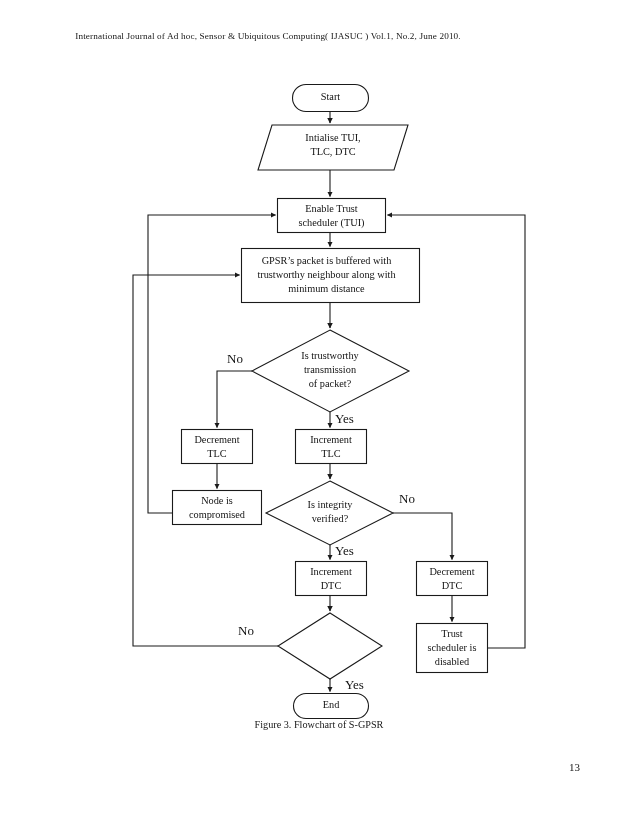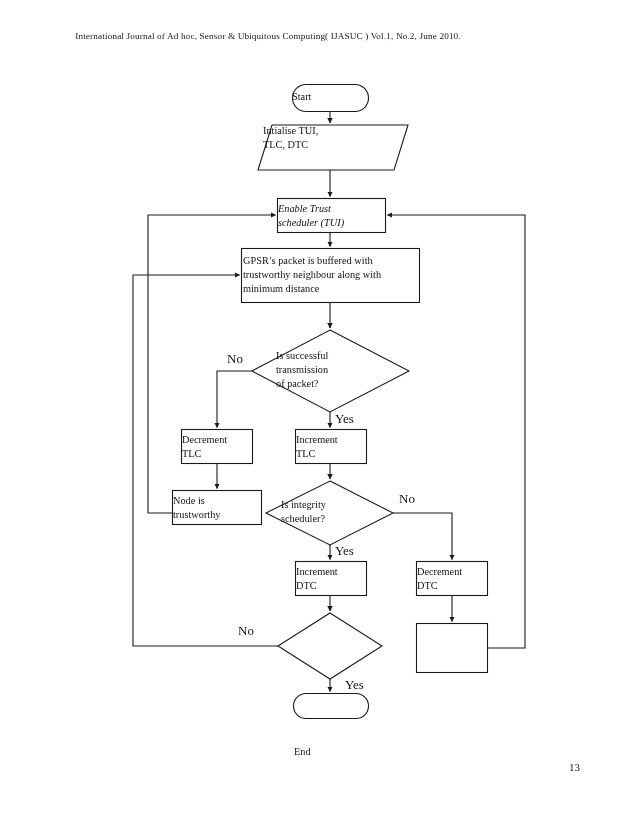--- a/index.html
+++ b/index.html
@@ -59,21 +59,21 @@
     height: 826px;
   }
   #chart-svg line, #chart-svg polyline, #chart-svg path,
   #chart-svg polygon, #chart-svg rect, #chart-svg ellipse {
     shape-rendering: geometricPrecision;
   }
 
   
   .node-label {
     position: absolute;
-    text-align: left;
+    text-align: center;
     font-size: 10.3px;
     line-height: 14.2px;
     color: #121212;
     pointer-events: none;
     white-space: pre-line;
   }
   .edge-label {
     position: absolute;
     font-size: 13px;
     line-height: 12px;
@@ -155,64 +155,68 @@
 
       <line x1="330" y1="679" x2="330" y2="691.5" marker-end="url(#arrow)"></line>
 
       <polyline points="487.5,648 525,648 525,215 387.5,215" marker-end="url(#arrow)"></polyline>
 
     </g>
   </svg>
 
   <div class="node-label" style="left:292px; top:90px; width:77px;">Start</div>
 
-  <div class="node-label" style="left:263px; top:124px; width:140px;">Intialise TUI,
+  <div class="node-label" style="left:263px; top:131px; width:140px;">Intialise TUI,
 TLC, DTC</div>
 
-  <div class="node-label" style="left:278px; top:202px; width:107px;font-style:italic;">Enable Trust
+  <div class="node-label" style="left:278px; top:202px; width:107px;">Enable Trust
 scheduler (TUI)</div>
 
   <div class="node-label" style="left:243px; top:254px; width:167px;">GPSR’s packet is buffered with
 trustworthy neighbour along with
 minimum distance</div>
 
-  <div class="node-label" style="left:276px; top:349px; width:108px;">Is successful
+  <div class="node-label" style="left:276px; top:349px; width:108px;">Is trustworthy
 transmission
 of packet?</div>
 
   <div class="node-label" style="left:182px; top:433px; width:70px;">Decrement
 TLC</div>
 
   <div class="node-label" style="left:296px; top:433px; width:70px;">Increment
 TLC</div>
 
   <div class="node-label" style="left:173px; top:494px; width:88px;">Node is
-trustworthy</div>
+compromised</div>
 
   <div class="node-label" style="left:281px; top:498px; width:98px;">Is integrity
-scheduler?</div>
+verified?</div>
 
   <div class="node-label" style="left:296px; top:565px; width:70px;">Increment
 DTC</div>
 
   <div class="node-label" style="left:417px; top:565px; width:70px;">Decrement
 DTC</div>
 
 
-
-  <div class="node-label" style="left:294px; top:698px; width:74px;margin-top:47px;">End</div>
+  <div class="node-label" style="left:417px; top:627px; width:70px;">Trust
+scheduler is
+disabled</div>
+
+  <div class="node-label" style="left:294px; top:698px; width:74px;">End</div>
 
   <div class="edge-label" style="left:227px; top:353px;">No</div>
 
   <div class="edge-label" style="left:335px; top:413px;">Yes</div>
 
   <div class="edge-label" style="left:399px; top:493px;">No</div>
 
   <div class="edge-label" style="left:335px; top:545px;">Yes</div>
 
   <div class="edge-label" style="left:238px; top:625px;">No</div>
 
   <div class="edge-label" style="left:345px; top:679px;">Yes</div>
 
+  <div class="figure-caption">Figure 3. Flowchart of S-GPSR</div>
 
   <div class="page-number">13</div>
 
 </div>
 
 </body></html>

